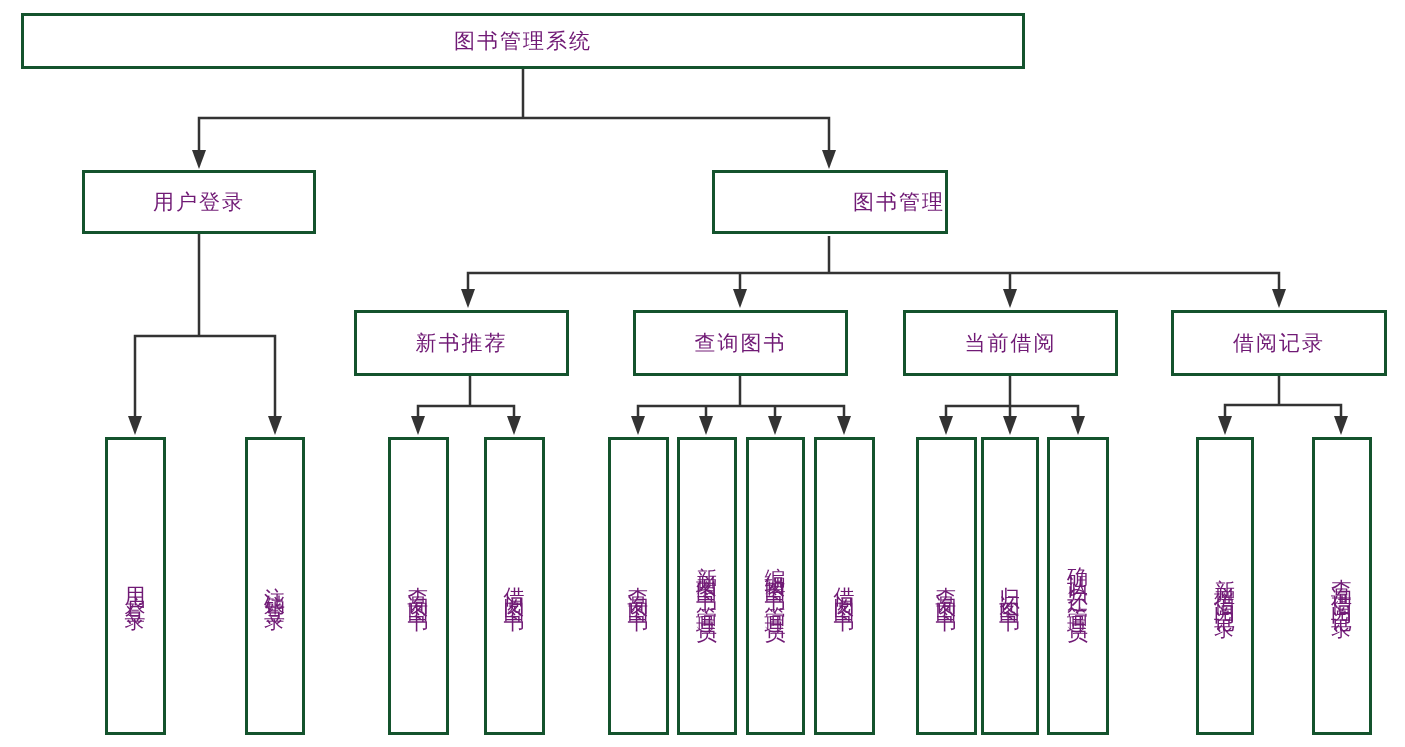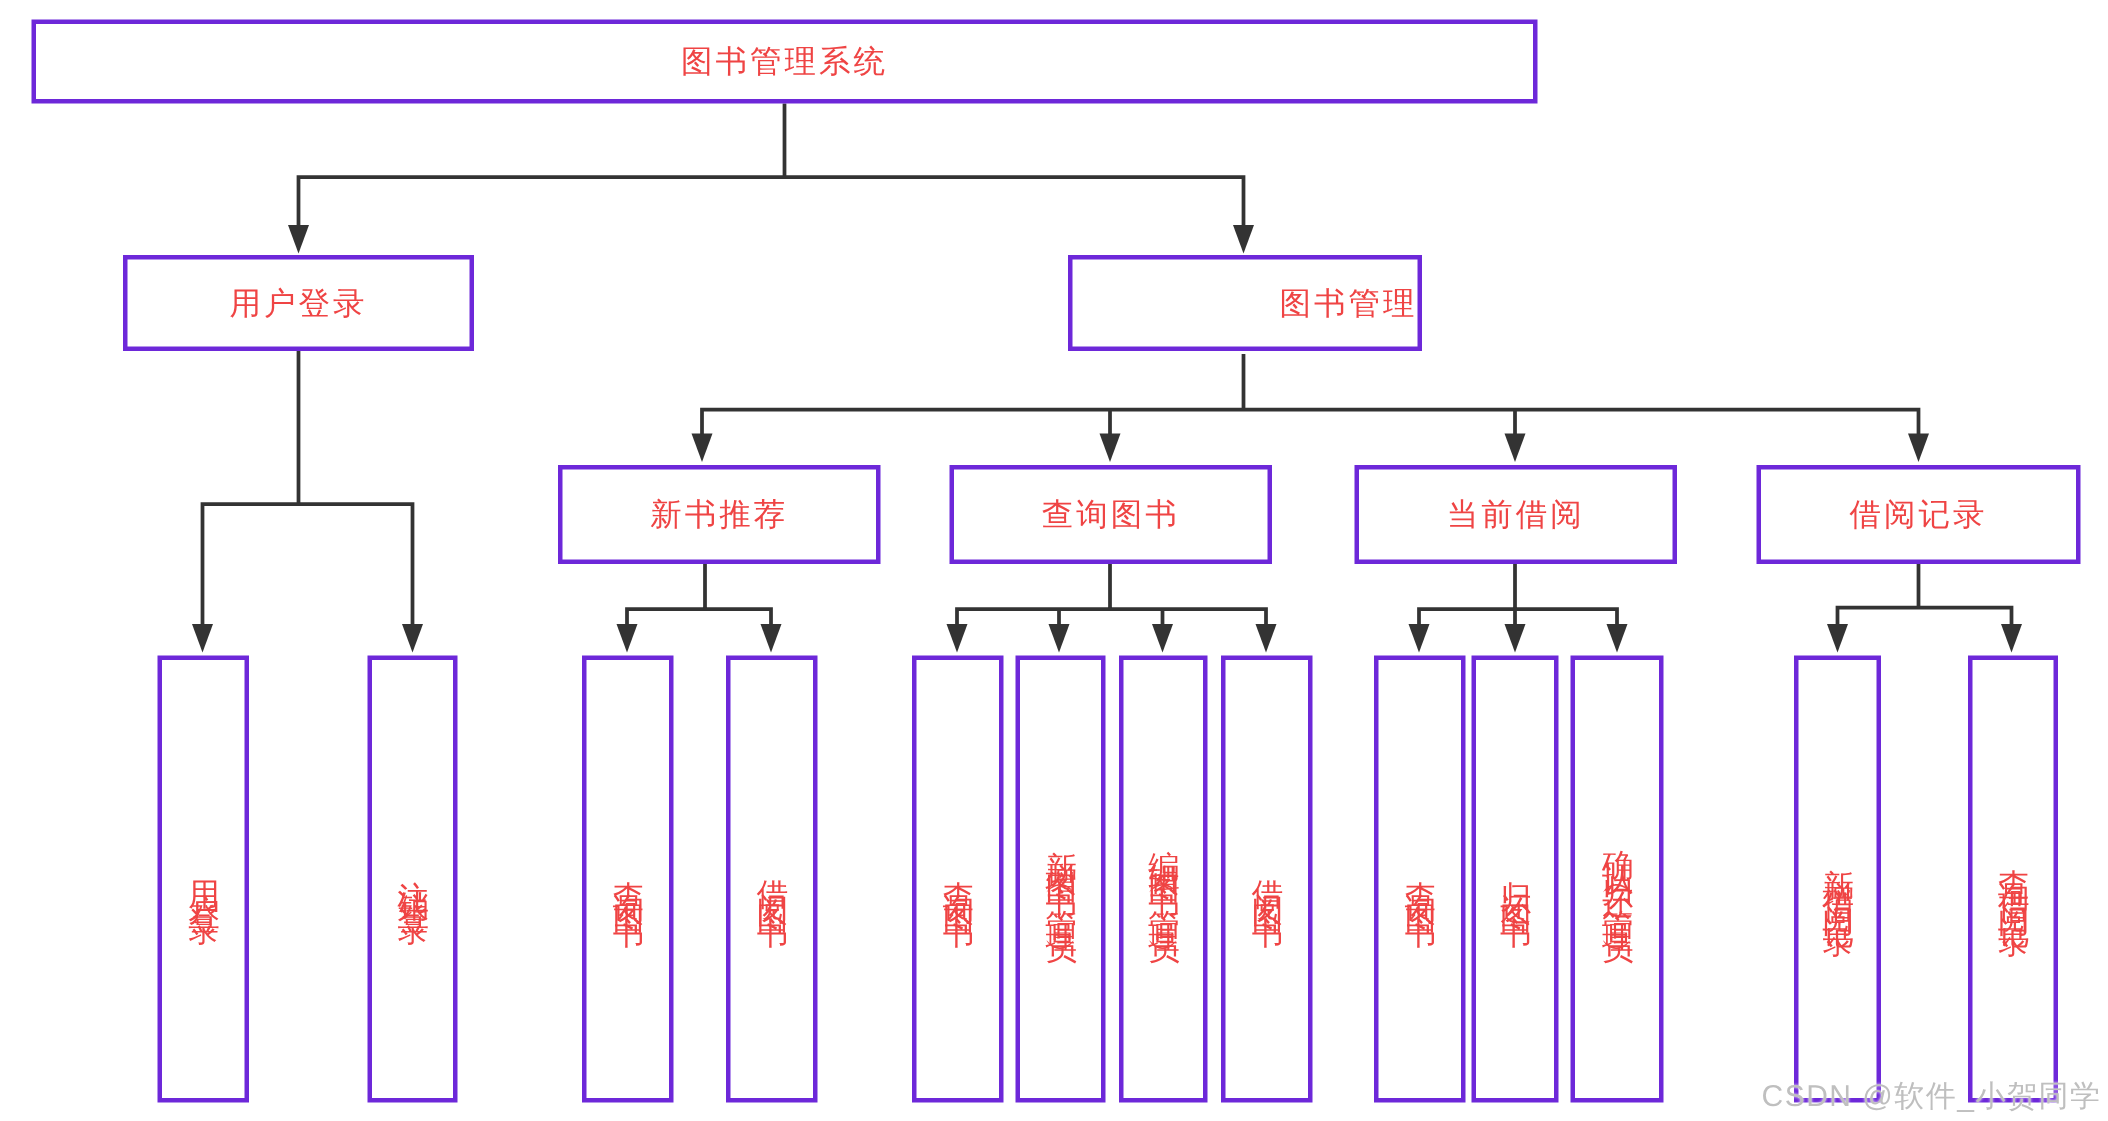--- a/index.html
+++ b/index.html
@@ -18,26 +18,26 @@
   #connectors {
     position: absolute;
     left: 0;
     top: 0;
     width: 1405px;
     height: 747px;
   }
   .node {
     position: absolute;
     box-sizing: border-box;
-    border: 3px solid #6d28d9;
+    border: 3px solid #14532d;
     background: #ffffff;
     display: flex;
     align-items: center;
     justify-content: center;
-    color: #ef4444;
+    color: #701a75;
   }
   .hbox span {
     font-size: 21px;
     letter-spacing: 2px;
     white-space: nowrap;
   }
   .vbox span {
     writing-mode: vertical-rl;
     text-orientation: mixed;
     font-size: 21px;
@@ -104,21 +104,21 @@
     <span>图书管理系统</span>
   </div>
 
   <div class="node hbox" style="left:82px; top:170px; width:234px; height:64px;">
     <span>用户登录</span>
   </div>
   <div class="node hbox" style="left:712px; top:170px; width:236px; height:64px;justify-content:flex-end;">
     <span>图书管理</span>
   </div>
 
-  <div class="node hbox" style="left:372px; top:310px; width:215px; height:66px;">
+  <div class="node hbox" style="left:354px; top:310px; width:215px; height:66px;">
     <span>新书推荐</span>
   </div>
   <div class="node hbox" style="left:633px; top:310px; width:215px; height:66px;">
     <span>查询图书</span>
   </div>
   <div class="node hbox" style="left:903px; top:310px; width:215px; height:66px;text-align:center;">
     <span>当前借阅</span>
   </div>
   <div class="node hbox" style="left:1171px; top:310px; width:216px; height:66px;">
     <span>借阅记录</span>
@@ -161,15 +161,14 @@
     <span>确认归还（管理员）</span>
   </div>
 
   <div class="node vbox" style="left:1196px; top:437px; width:58px; height:298px;">
     <span>新增借阅记录</span>
   </div>
   <div class="node vbox" style="left:1312px; top:437px; width:60px; height:298px;">
     <span>查询借阅记录</span>
   </div>
 
-  <div id="watermark">CSDN @软件_小贺同学</div>
 
 </div>
 
 </body></html>

